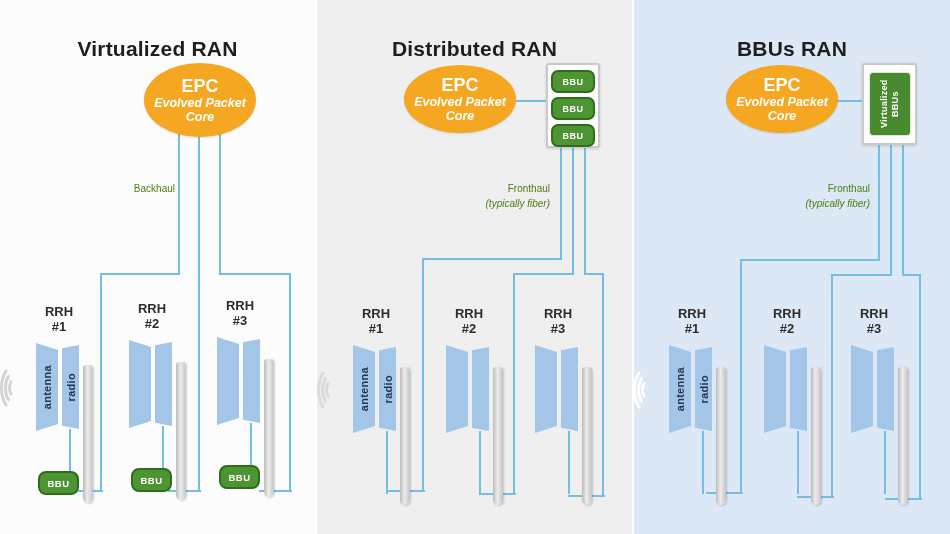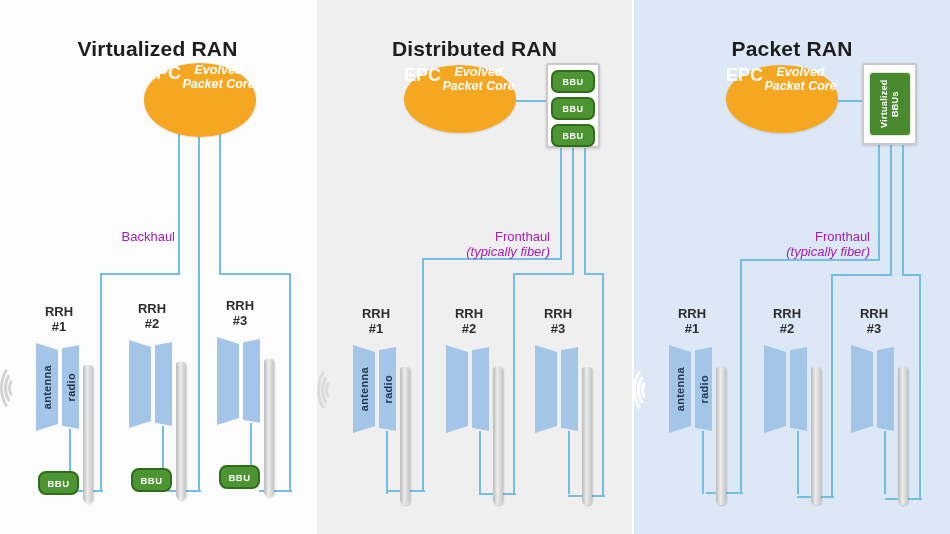--- a/index.html
+++ b/index.html
@@ -13,21 +13,21 @@
   .p3 { left:634px; width:316px; background:#DCE8F5; }
 
   .title {
     position:absolute; top:20px; left:0; right:0; text-align:center;
     font-size:21px; font-weight:600; color:#1e1e1e; letter-spacing:.2px;
   }
 
   
   .epc {
     position:absolute; border-radius:50%; background:#F6A721; color:#fff;
-    text-align:center; z-index:6; display:flex; flex-direction:row; justify-content:center;
+    text-align:center; z-index:6; display:flex; flex-direction:column; justify-content:center;
     box-shadow:0 1px 2px rgba(0,0,0,.12);
   }
   .epc .abbr { font-weight:bold; font-size:18px; line-height:20px; }
   .epc .full { font-style:italic; font-weight:bold; font-size:12.5px; line-height:14px; width:96px; margin:0 auto; }
 
   
   .vline,.hline { position:absolute; background:#74BEE4; z-index:1; }
   .vline { width:2px; }
   .hline { height:2px; }
 
@@ -47,21 +47,21 @@
     position:absolute; left:5px; top:7px; width:42px; height:64px; box-sizing:border-box;
     background:#4A8A2E; border:1px solid #DFEAD6; border-radius:4px;
     color:#fff; display:flex; align-items:center; justify-content:center;
   }
   .vbbu span {
     writing-mode:vertical-rl; transform:rotate(180deg);
     font-size:9px; font-weight:bold; line-height:11px; text-align:center; letter-spacing:.3px;
   }
 
   
-  .haul { position:absolute; text-align:right; color:#a21caf; font-size:13px; line-height:15px; z-index:2;margin-top:48px; }
+  .haul { position:absolute; text-align:right; color:#4d7c0f; font-size:10px; line-height:15px; z-index:2; }
   .haul .note { font-style:italic; }
   .p1 .haul { left:30px;  top:181px; width:145px; }
   .p2 .haul { left:100px; top:181px; width:133px; }
   .p3 .haul { left:103px; top:181px; width:133px; }
 
   
   .tower { position:absolute; width:64px; height:205px; }
   .t-label {
     position:absolute; top:0; left:0; width:46px; text-align:center;
     font-weight:bold; font-size:13px; line-height:14.5px; color:#2d2d2d; z-index:5;
@@ -264,21 +264,21 @@
         <div>#3</div>
       </div>
       <div class="ant"></div>
       <div class="rad"></div>
       <div class="rline"></div>
       <div class="pole"></div>
     </div>
   </section>
 
   <section class="panel p3">
-    <h2 class="title">Packet RAN</h2>
+    <h2 class="title">BBUs RAN</h2>
 
     <div class="epc">
       <div class="abbr">EPC</div>
       <div class="full">Evolved Packet Core</div>
     </div>
 
     <div class="hub">
       <div class="vbbu">
         <span>Virtualized BBUs</span>
       </div>

